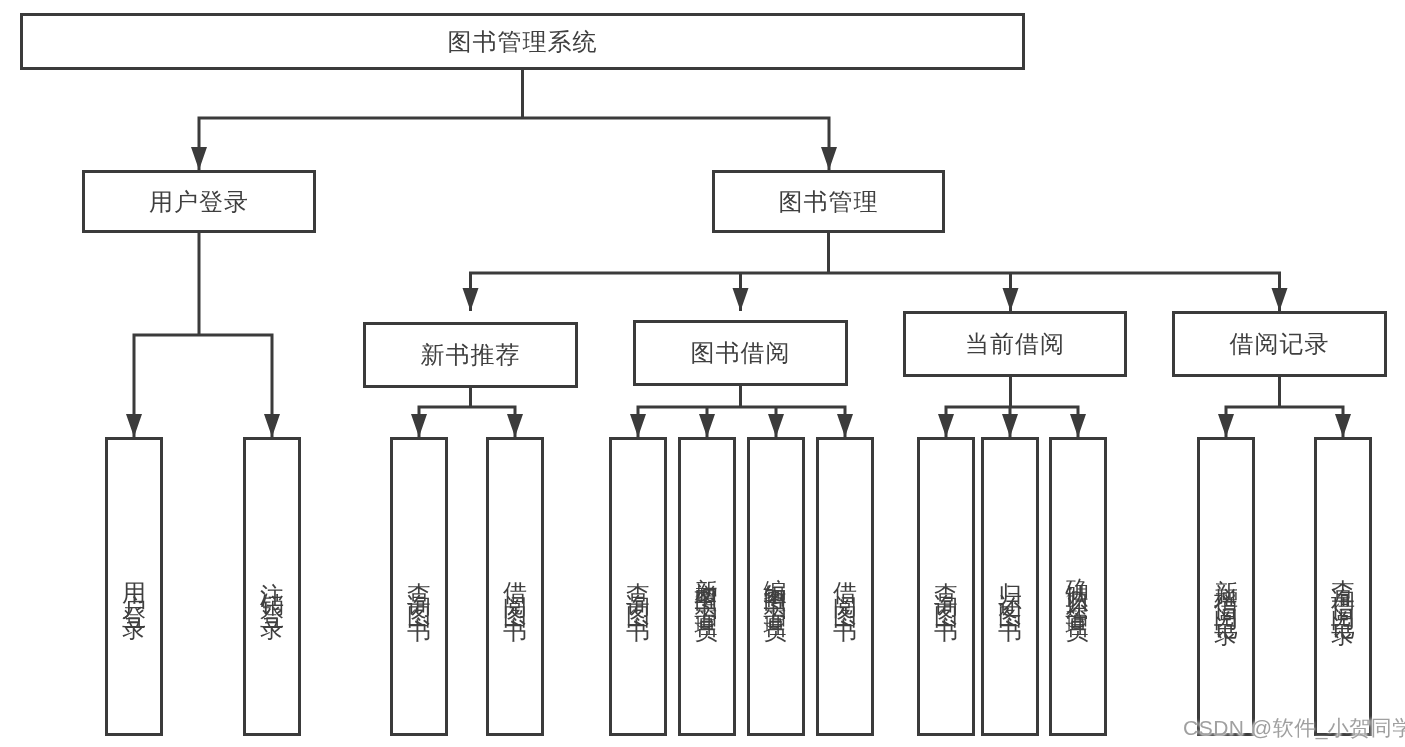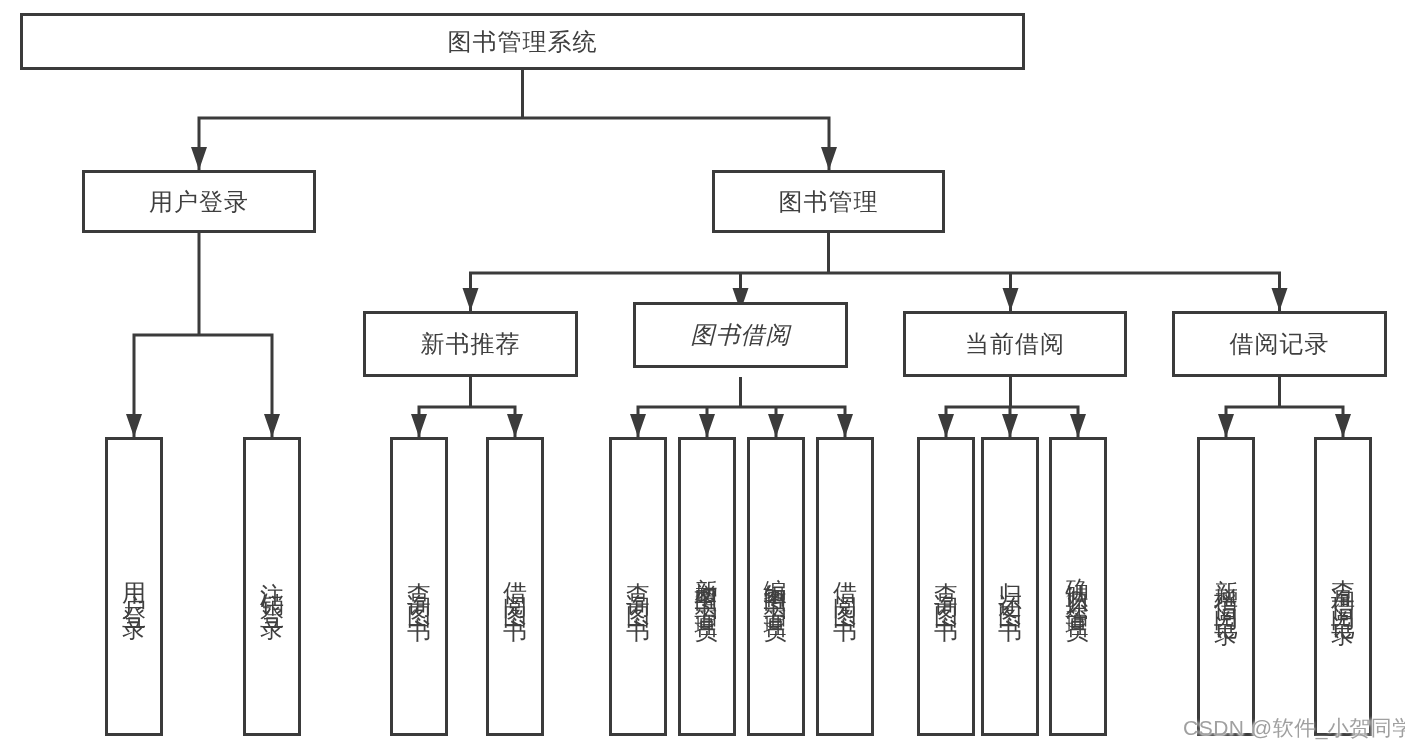--- a/index.html
+++ b/index.html
@@ -99,22 +99,22 @@
       M1070 414h16L1078 437z
       M1218 414h16L1226 437z
       M1335 414h16L1343 437z"></path>
   </svg>
 
   <div class="box" style="left:20px;top:13px;width:1005px;height:57px;">图书管理系统</div>
 
   <div class="box" style="left:82px;top:170px;width:234px;height:63px;">用户登录</div>
   <div class="box" style="left:712px;top:170px;width:233px;height:63px;">图书管理</div>
 
-  <div class="box" style="left:363px;top:311px;width:215px;height:66px;">新书推荐</div>
-  <div class="box" style="left:633px;top:302px;width:215px;height:66px;font-style:italic;">图书借阅</div>
+  <div class="box" style="left:363px;top:322px;width:215px;height:66px;">新书推荐</div>
+  <div class="box" style="left:633px;top:320px;width:215px;height:66px;">图书借阅</div>
   <div class="box" style="left:903px;top:311px;width:224px;height:66px;">当前借阅</div>
   <div class="box" style="left:1172px;top:311px;width:215px;height:66px;">借阅记录</div>
 
   <div class="box vbox" style="left:105px;top:437px;width:58px;height:299px;">用户登录</div>
   <div class="box vbox" style="left:243px;top:437px;width:58px;height:299px;">注销登录</div>
 
   <div class="box vbox" style="left:390px;top:437px;width:58px;height:299px;">查询图书</div>
   <div class="box vbox" style="left:486px;top:437px;width:58px;height:299px;">借阅图书</div>
 
   <div class="box vbox" style="left:609px;top:437px;width:58px;height:299px;">查询图书</div>

